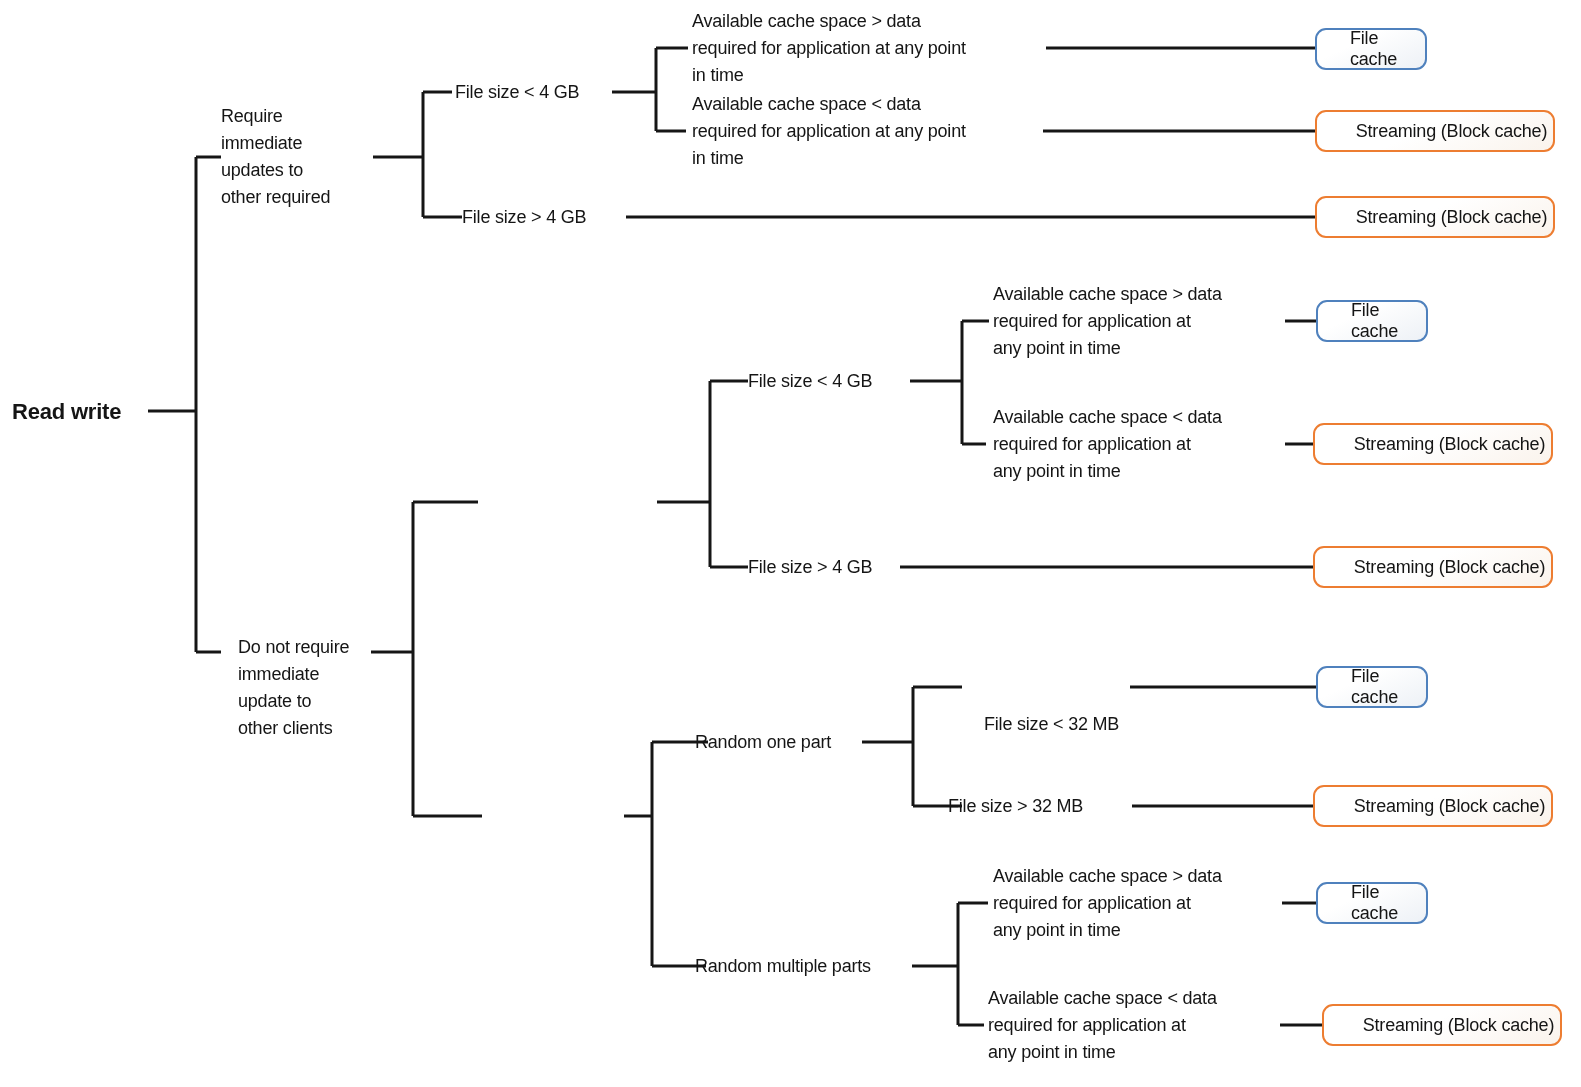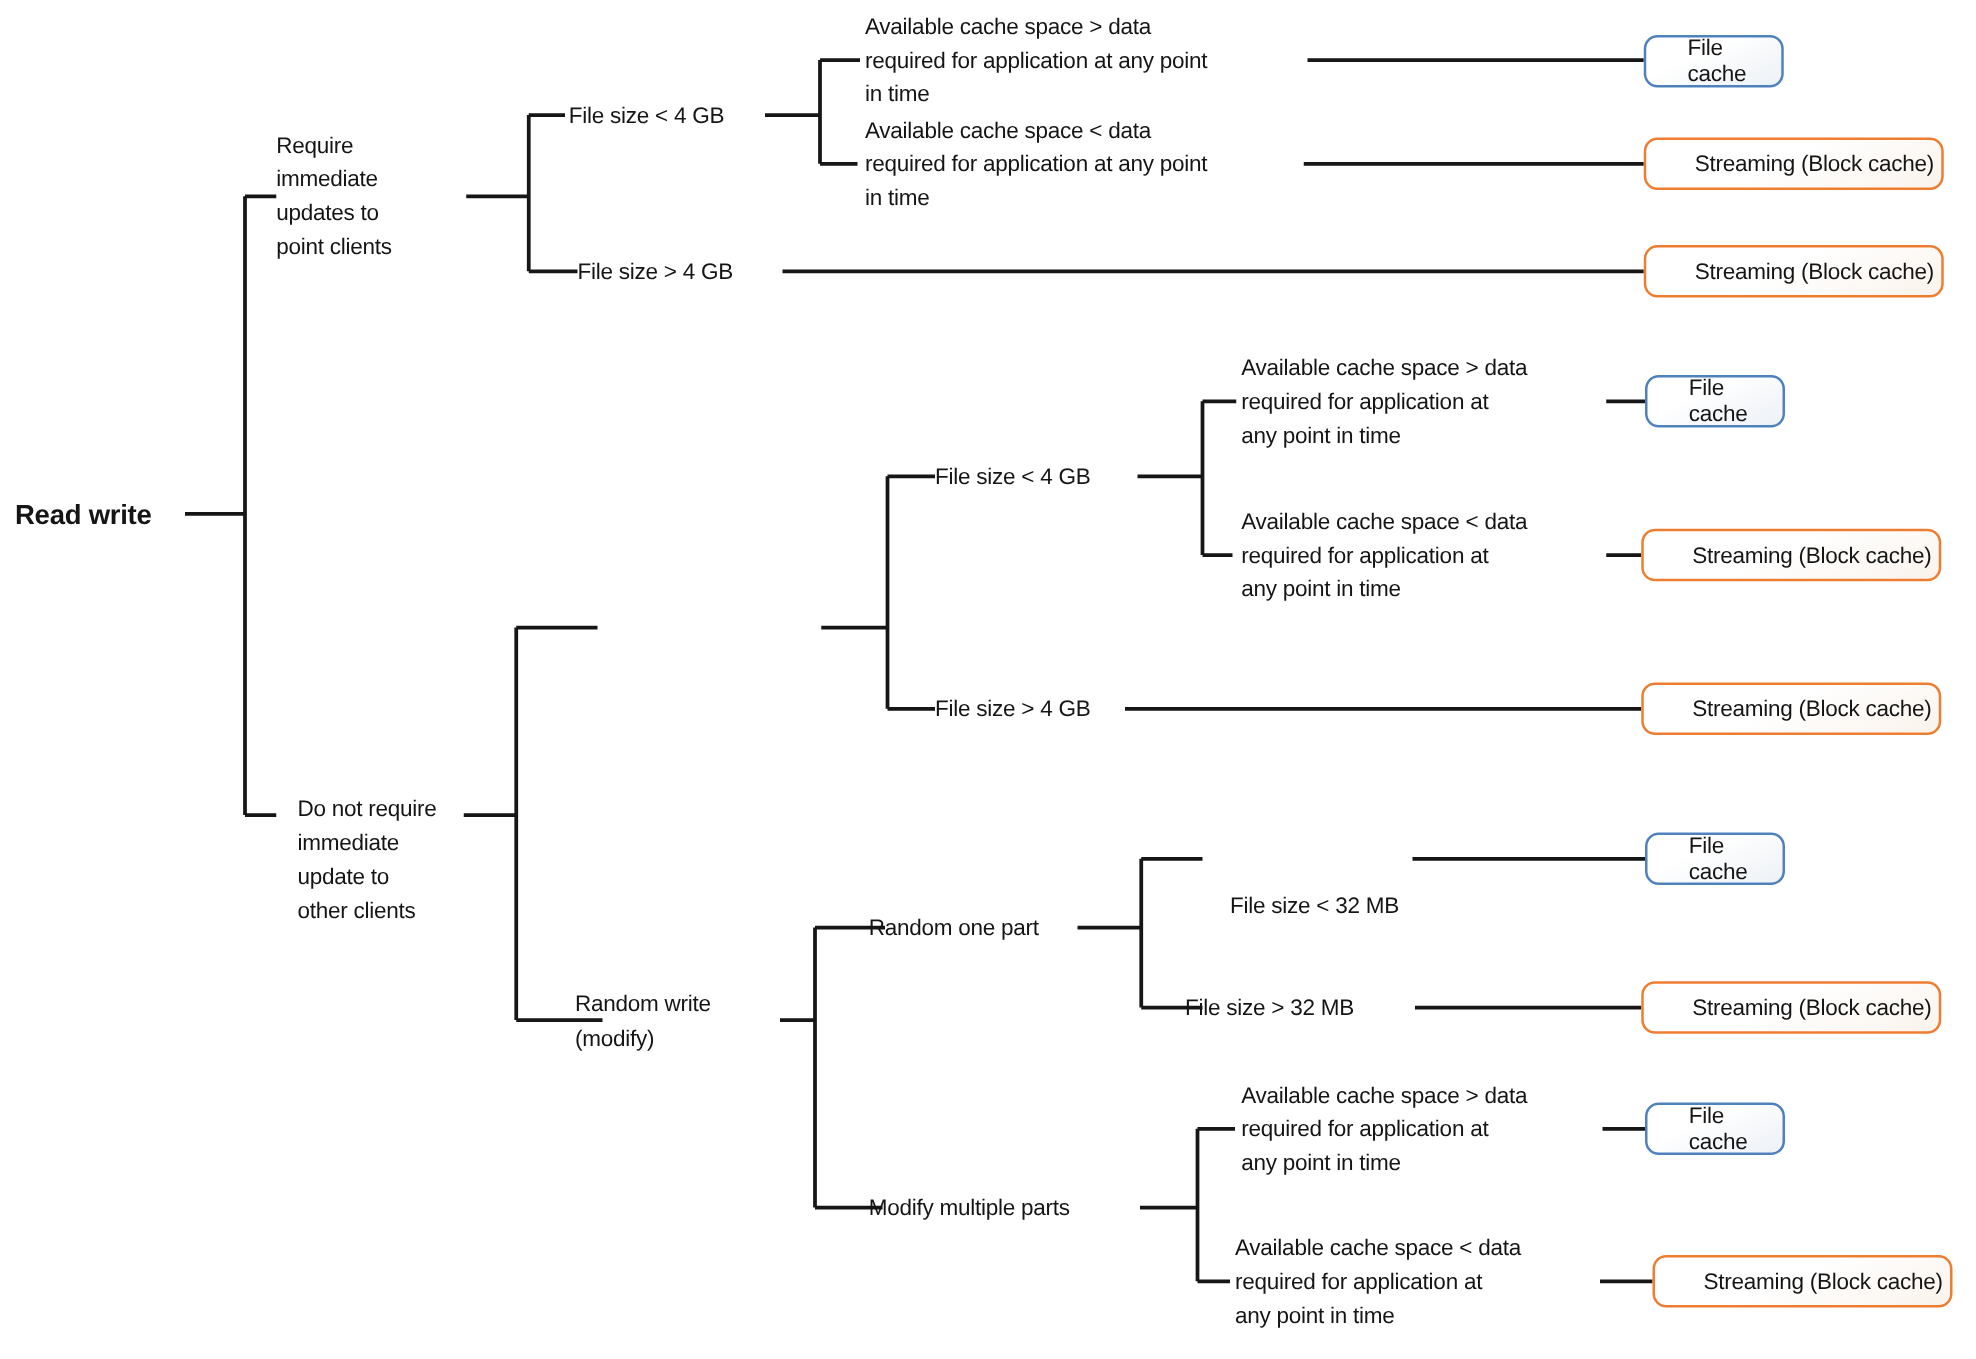--- a/index.html
+++ b/index.html
@@ -69,21 +69,21 @@
     <path d="M373,157 H423 M423,92 V217 M423,92 H452 M612,92 H656 M656,48 V131 M656,48 H688 M1046,48 H1315 M656,131 H686 M1043,131 H1315 M423,217 H462 M626,217 H1315"></path>
     <path d="M371,652 H413 M413,502 V816 M413,502 H478 M657,502 H710 M710,381 V567 M710,381 H748 M910,381 H962 M962,321 V444 M962,321 H989 M1285,321 H1316 M962,444 H986 M1285,444 H1313 M710,567 H748 M900,567 H1313"></path>
     <path d="M413,816 H482 M624,816 H652 M652,742 V966 M652,742 H708 M862,742 H913 M913,687 V806 M913,687 H962 M1130,687 H1316 M913,806 H962 M1132,806 H1313 M652,966 H706 M912,966 H958 M958,903 V1025 M958,903 H988 M1282,903 H1316 M958,1025 H984 M1280,1025 H1322"></path>
   </svg>
 
   <div class="root-label" style="left:12px;top:398px;width:130px;">Read write</div>
 
   <div class="label center" style="left:221px;top:103px;width:152px;">Require
 immediate
 updates to
-point clients</div>
+other required</div>
   <div class="label center" style="left:455px;top:79px;width:160px;">File size &lt; 4 GB</div>
   <div class="label" style="left:692px;top:8px;width:360px;">Available cache space &gt; data
 required for application at any point
 in time</div>
   <div class="label" style="left:692px;top:91px;width:360px;">Available cache space &lt; data
 required for application at any point
 in time</div>
   <div class="label center" style="left:462px;top:204px;width:160px;">File size &gt; 4 GB</div>
 
   <div class="label center" style="left:238px;top:598px;width:150px;margin-top:36px;">Do not require
@@ -92,26 +92,24 @@
 other clients</div>
   <div class="label center" style="left:748px;top:368px;width:160px;">File size &lt; 4 GB</div>
   <div class="label" style="left:993px;top:281px;width:290px;">Available cache space &gt; data
 required for application at
 any point in time</div>
   <div class="label" style="left:993px;top:404px;width:290px;">Available cache space &lt; data
 required for application at
 any point in time</div>
   <div class="label center" style="left:748px;top:554px;width:155px;">File size &gt; 4 GB</div>
 
-  <div class="label center lh28" style="left:460px;top:789px;width:165px;">Random write
-(modify)</div>
   <div class="label center" style="left:695px;top:729px;width:170px;">Random one part</div>
   <div class="label center" style="left:984px;top:674px;width:185px;margin-top:37px;">File size &lt; 32 MB</div>
   <div class="label center" style="left:948px;top:793px;width:185px;">File size &gt; 32 MB</div>
-  <div class="label center" style="left:695px;top:953px;width:215px;">Modify multiple parts</div>
+  <div class="label center" style="left:695px;top:953px;width:215px;">Random multiple parts</div>
   <div class="label" style="left:993px;top:863px;width:290px;">Available cache space &gt; data
 required for application at
 any point in time</div>
   <div class="label" style="left:988px;top:985px;width:290px;">Available cache space &lt; data
 required for application at
 any point in time</div>
 
   <div class="leaf file_cache" style="left:1315px;top:28px;width:112px;">File cache</div>
   <div class="leaf streaming" style="left:1315px;top:110px;width:240px;">Streaming (Block cache)</div>
   <div class="leaf streaming" style="left:1315px;top:196px;width:240px;">Streaming (Block cache)</div>

